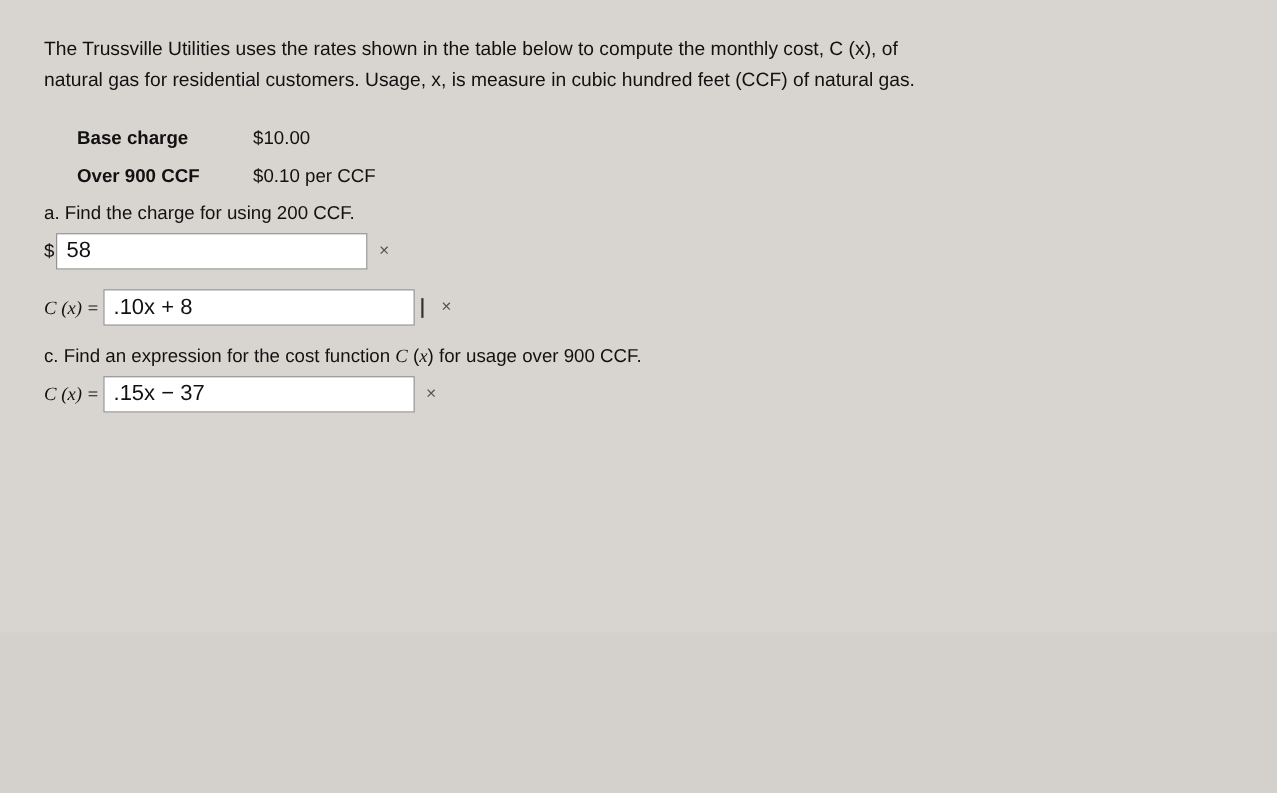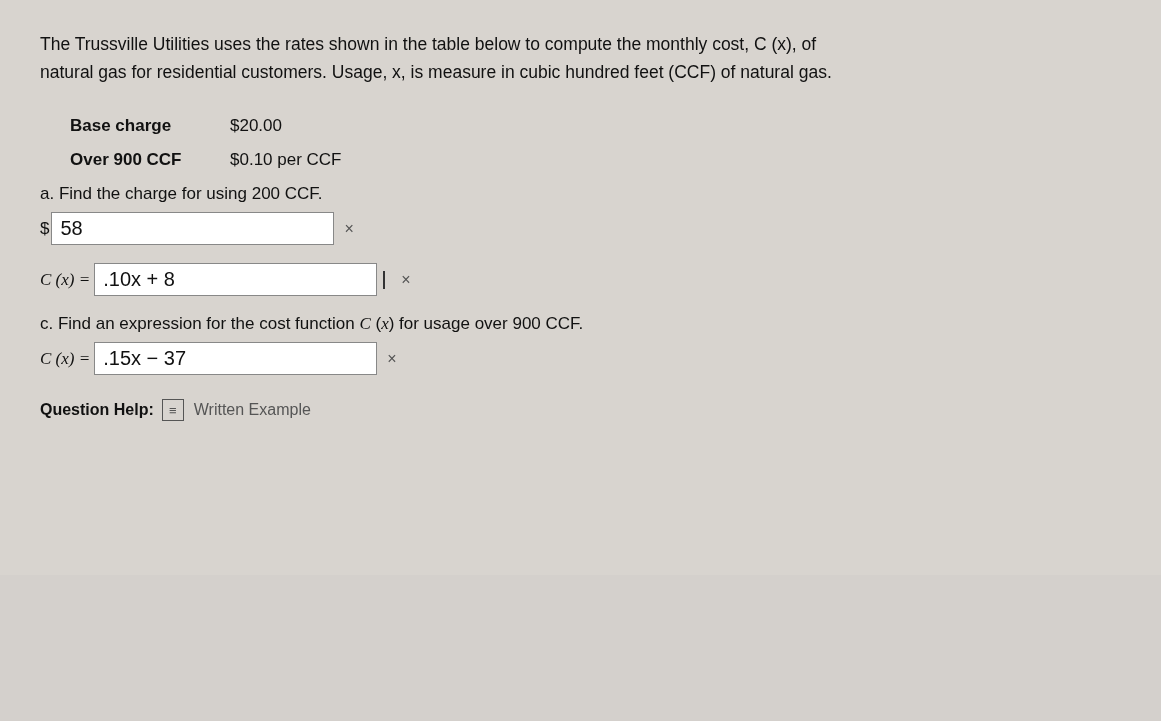--- a/index.html
+++ b/index.html
@@ -171,21 +171,21 @@
 <div class="page-container">
 
   <div class="intro-text">
     <div>The Trussville Utilities uses the rates shown in the table below to compute the monthly cost, C (x), of</div>
     <div>natural gas for residential customers. Usage, x, is measure in cubic hundred feet (CCF) of natural gas.</div>
   </div>
 
   <div class="rates-table">
     <div class="rate-row">
       <span class="rate-label">Base charge</span>
-      <span class="rate-value">$20.00</span>
+      <span class="rate-value">$10.00</span>
     </div>
     <div class="rate-row">
       <span class="rate-label">Over 900 CCF</span>
       <span class="rate-value">$0.10 per CCF</span>
     </div>
   </div>
 
   <div class="section">
     <div class="question-label">a. Find the charge for using 200 CCF.</div>
     <div class="answer-row">
@@ -208,19 +208,14 @@
     <div class="question-label">
       c. Find an expression for the cost function <span class="math-expr">C</span> (<span class="math-expr">x</span>) for usage over 900 CCF.
     </div>
     <div class="answer-row">
       <span class="cost-prefix"><span class="math-expr">C</span> (<span class="math-expr">x</span>) =</span>
       <input class="answer-input answer-input-wide" type="text" value=".15x − 37" style="">
       <button class="clear-btn">×</button>
     </div>
   </div>
 
-  <div class="question-help-row">
-    <span class="question-help-label">Question Help:</span>
-    <span class="written-example-icon">≡</span>
-    <a class="written-example-link" href="#">Written Example</a>
-  </div>
 
 </div>
 
 </body></html>

